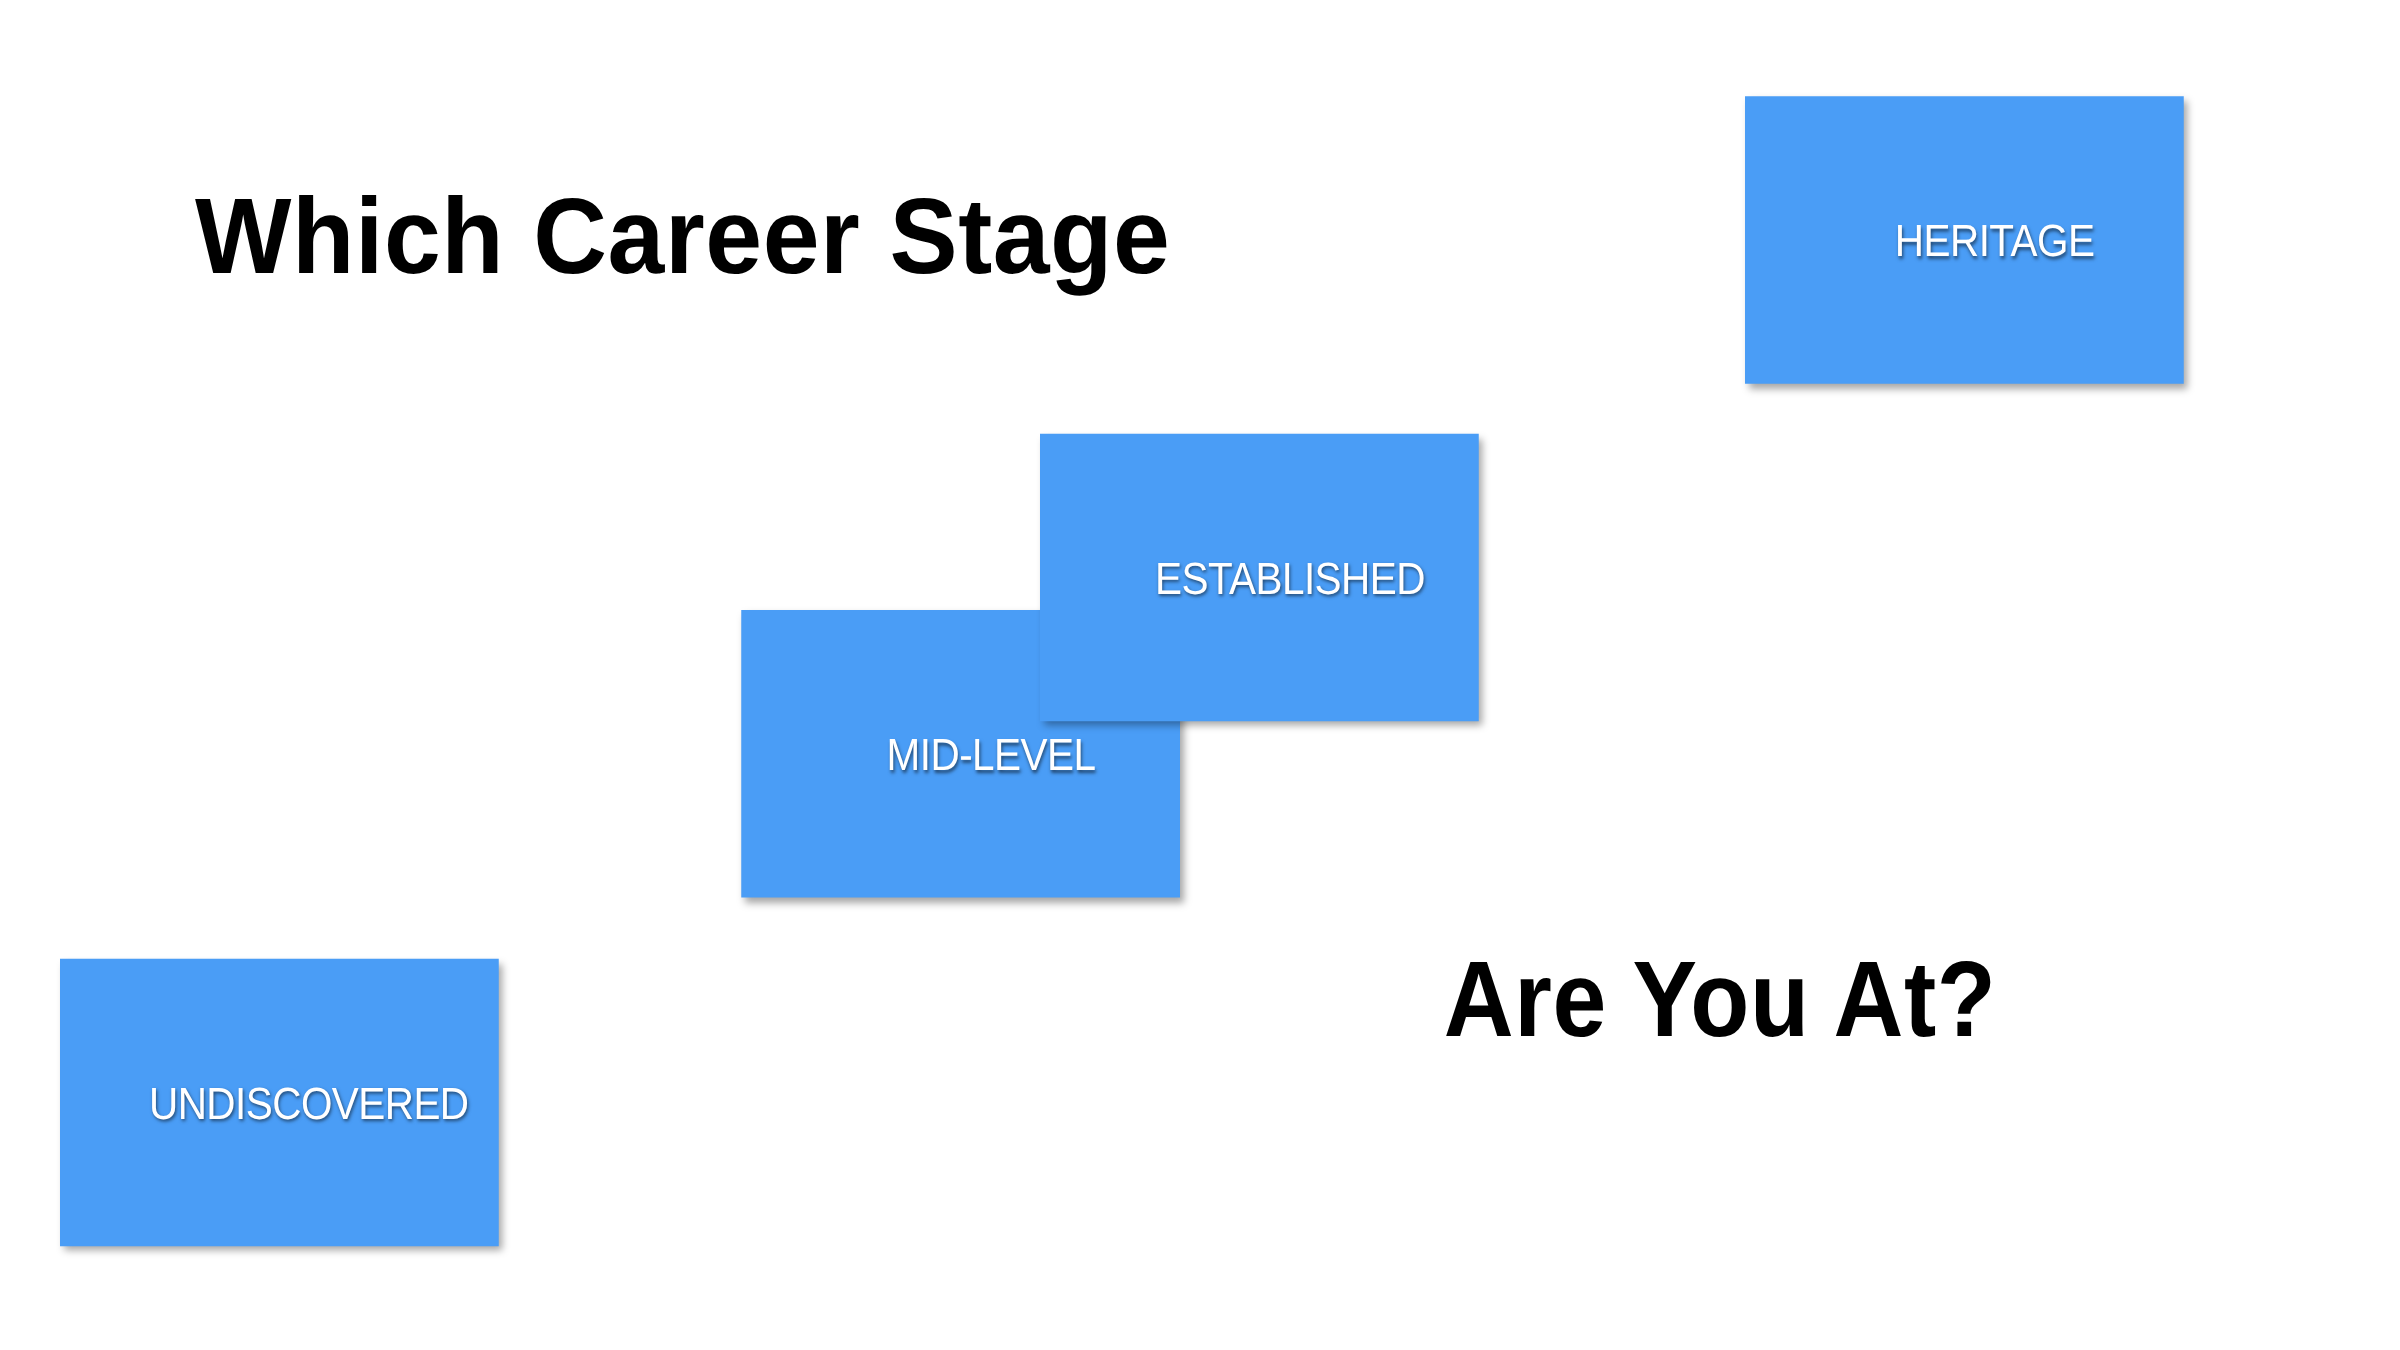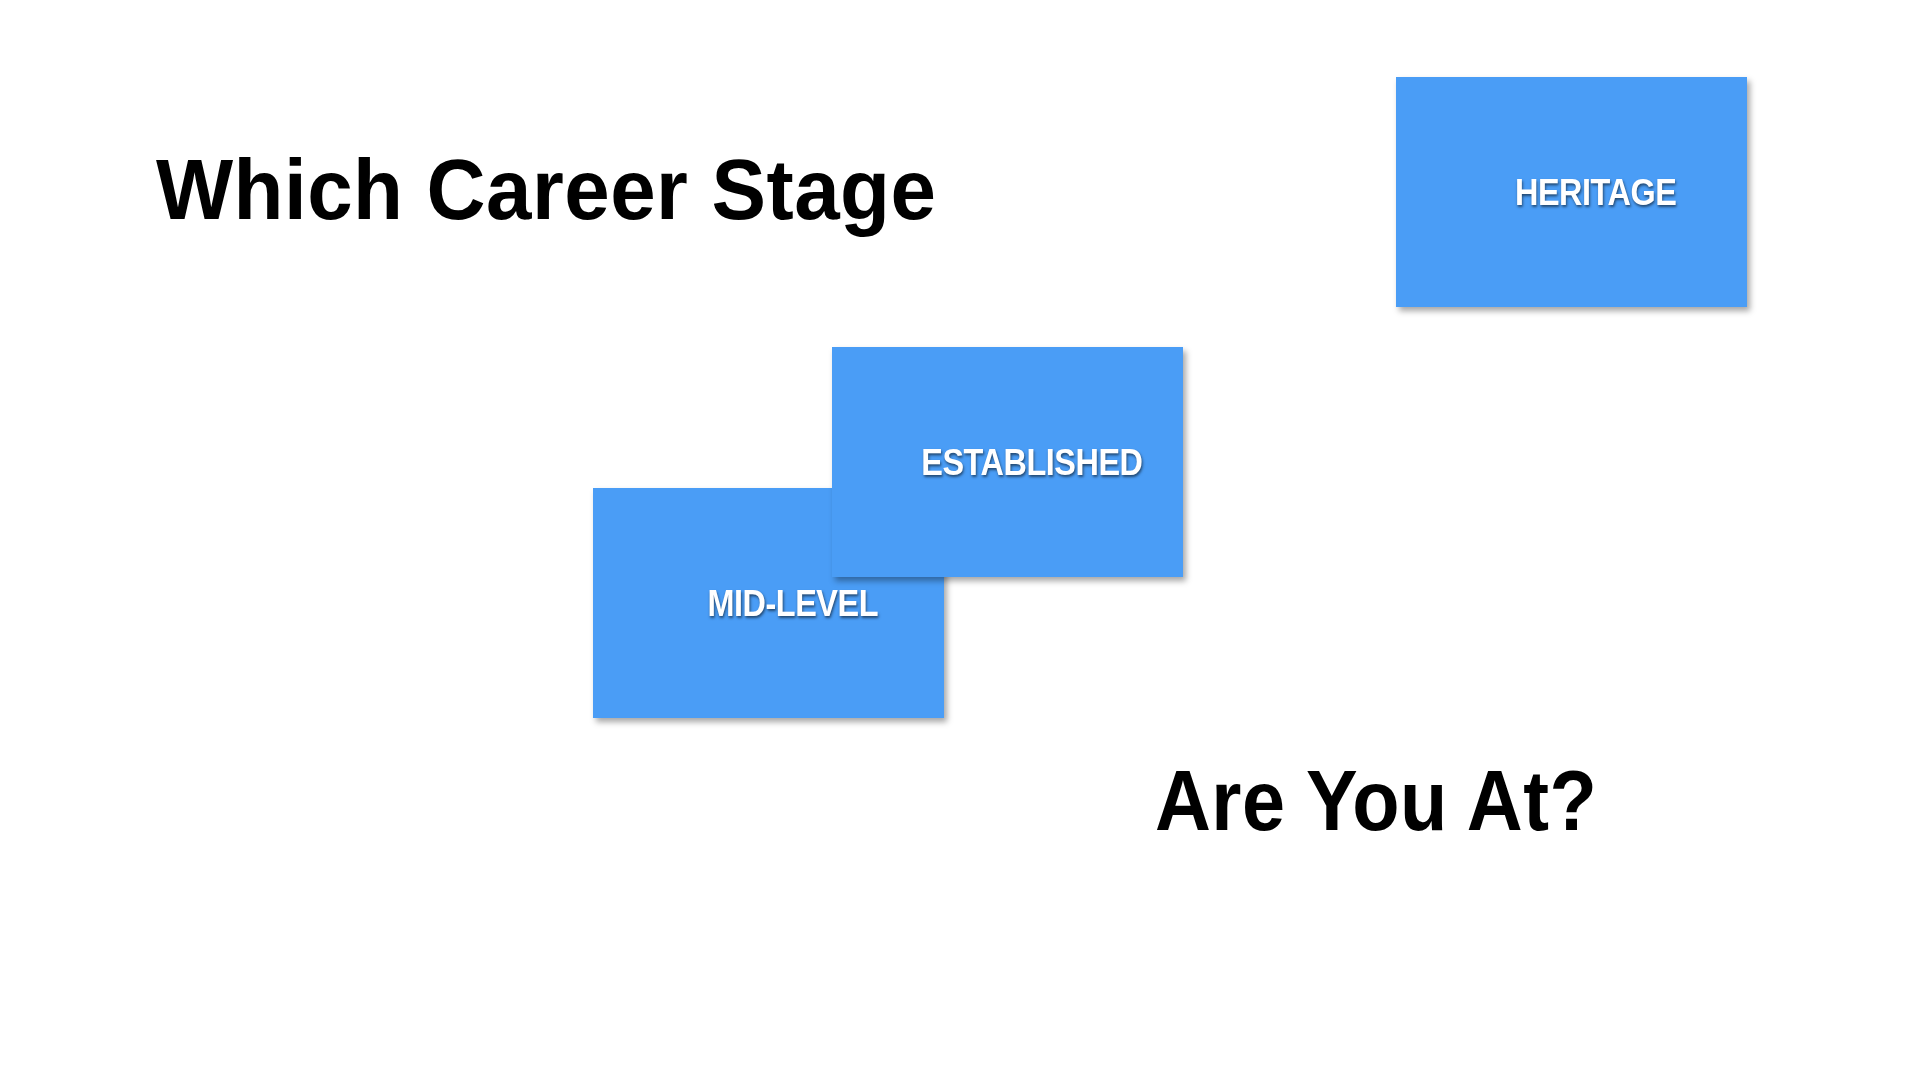--- a/index.html
+++ b/index.html
@@ -50,21 +50,21 @@
     box-shadow: 3px 4px 6px rgba(0,0,0,0.35);
     cursor: pointer;
   }
   .stage-label {
     position: absolute;
     left: 0;
     right: 0;
     top: 96px;
     text-align: center;
     font-family: "Liberation Sans", sans-serif;
-    font-weight: 700;
+    font-weight: 400;
     font-size: 36px;
     line-height: 40px;
     color: #ffffff;
     white-space: nowrap;
     letter-spacing: -0.5px;
     text-shadow: 1px 2px 3px rgba(0,0,0,0.55);
     margin-left: 48px;
   }
   .stage-label span {
     display: inline-block;
@@ -78,20 +78,23 @@
   .s4 { left: 1113px; top: 210px; z-index: 5; }
   .s5 { left: 1396px; top: 77px;  z-index: 6; }
 </style>
 </head>
 <body>
 
 <div class="slide">
 
   <div class="title title-top">Which Career Stage</div>
 
+  <div class="stage s0">
+    <div class="stage-label"><span>UNDISCOVERED</span></div>
+  </div>
 
 
   <div class="stage s3">
     <div class="stage-label"><span>ESTABLISHED</span></div>
   </div>
 
   <div class="stage s2">
     <div class="stage-label"><span>MID-LEVEL</span></div>
   </div>
 

